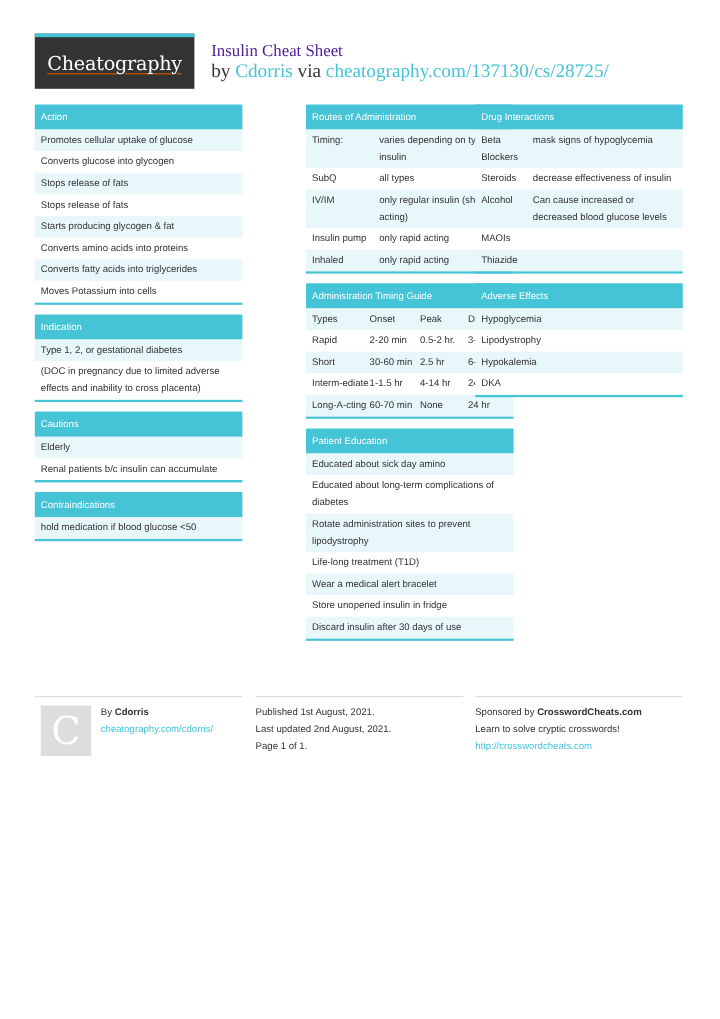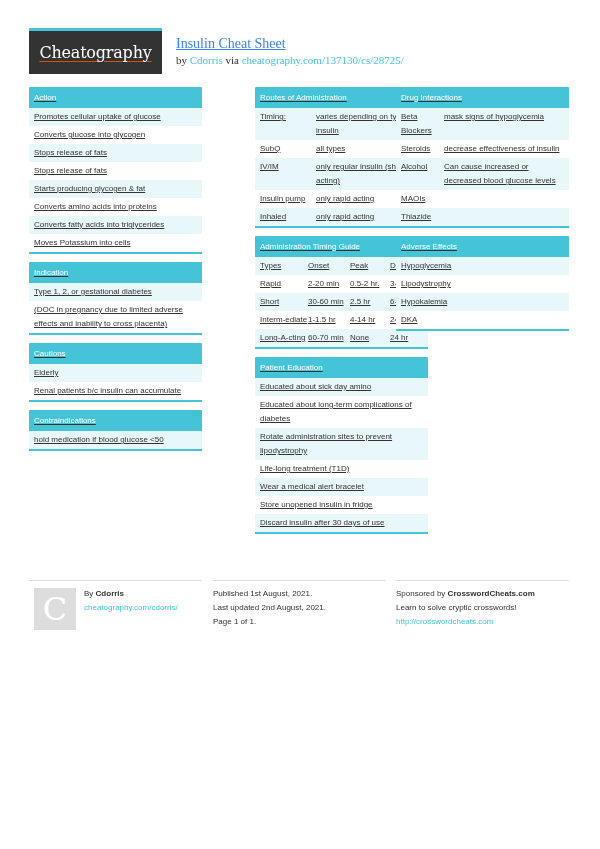--- a/index.html
+++ b/index.html
@@ -9,25 +9,25 @@
   .logo-box {
     position: absolute; left: 29px; top: 28px; width: 133px; height: 46px;
     background: #333333; border-top: 3px solid #45c4d8;
     display: flex; align-items: center; justify-content: center;
   }
   .logo-text {
     font-family: "DejaVu Serif", serif; color: #ffffff; font-size: 16px; letter-spacing: -0.2px;
     text-decoration: underline; text-decoration-color: #d35400; text-underline-offset: 3px;
   }
   .title-block { position: absolute; left: 176px; top: 36px; }
-  .doc-title { font-family: "Liberation Serif", serif; font-size: 14px; color: #3b82f6; line-height: 16px; text-decoration: underline; }
-  .byline { font-family: "Liberation Serif", serif; font-size: 11px; color: #333; line-height: 14px; margin-top: 1px; }
+  .doc-title { font-family: "Liberation Serif", serif; font-size: 14px; color: #4c1d95; line-height: 16px; }
+  .byline { font-family: "Liberation Serif", serif; font-size: 16px; color: #333; line-height: 14px; margin-top: 1px; }
   .byline .link { color: #45c4d8; }
 
-  .column { position: absolute; top: 87px; width: 173px; text-decoration: underline; }
+  .column { position: absolute; top: 87px; width: 173px; }
   .col1 { left: 29px; }
   .col2 { left: 213px; margin-left: 42px; }
   .col3 { left: 396px; }
 
   .section { margin-bottom: 8px; border-bottom: 2px solid #45c4d8; }
   .section-header {
     background: #45c4d8; color: #ffffff; font-size: 8px; height: 21px;
     line-height: 21px; padding-left: 5px; border-radius: 1px 1px 0 0;
   }
   .row { font-size: 8px; line-height: 14px; padding: 2px 5px; color: #333; }

